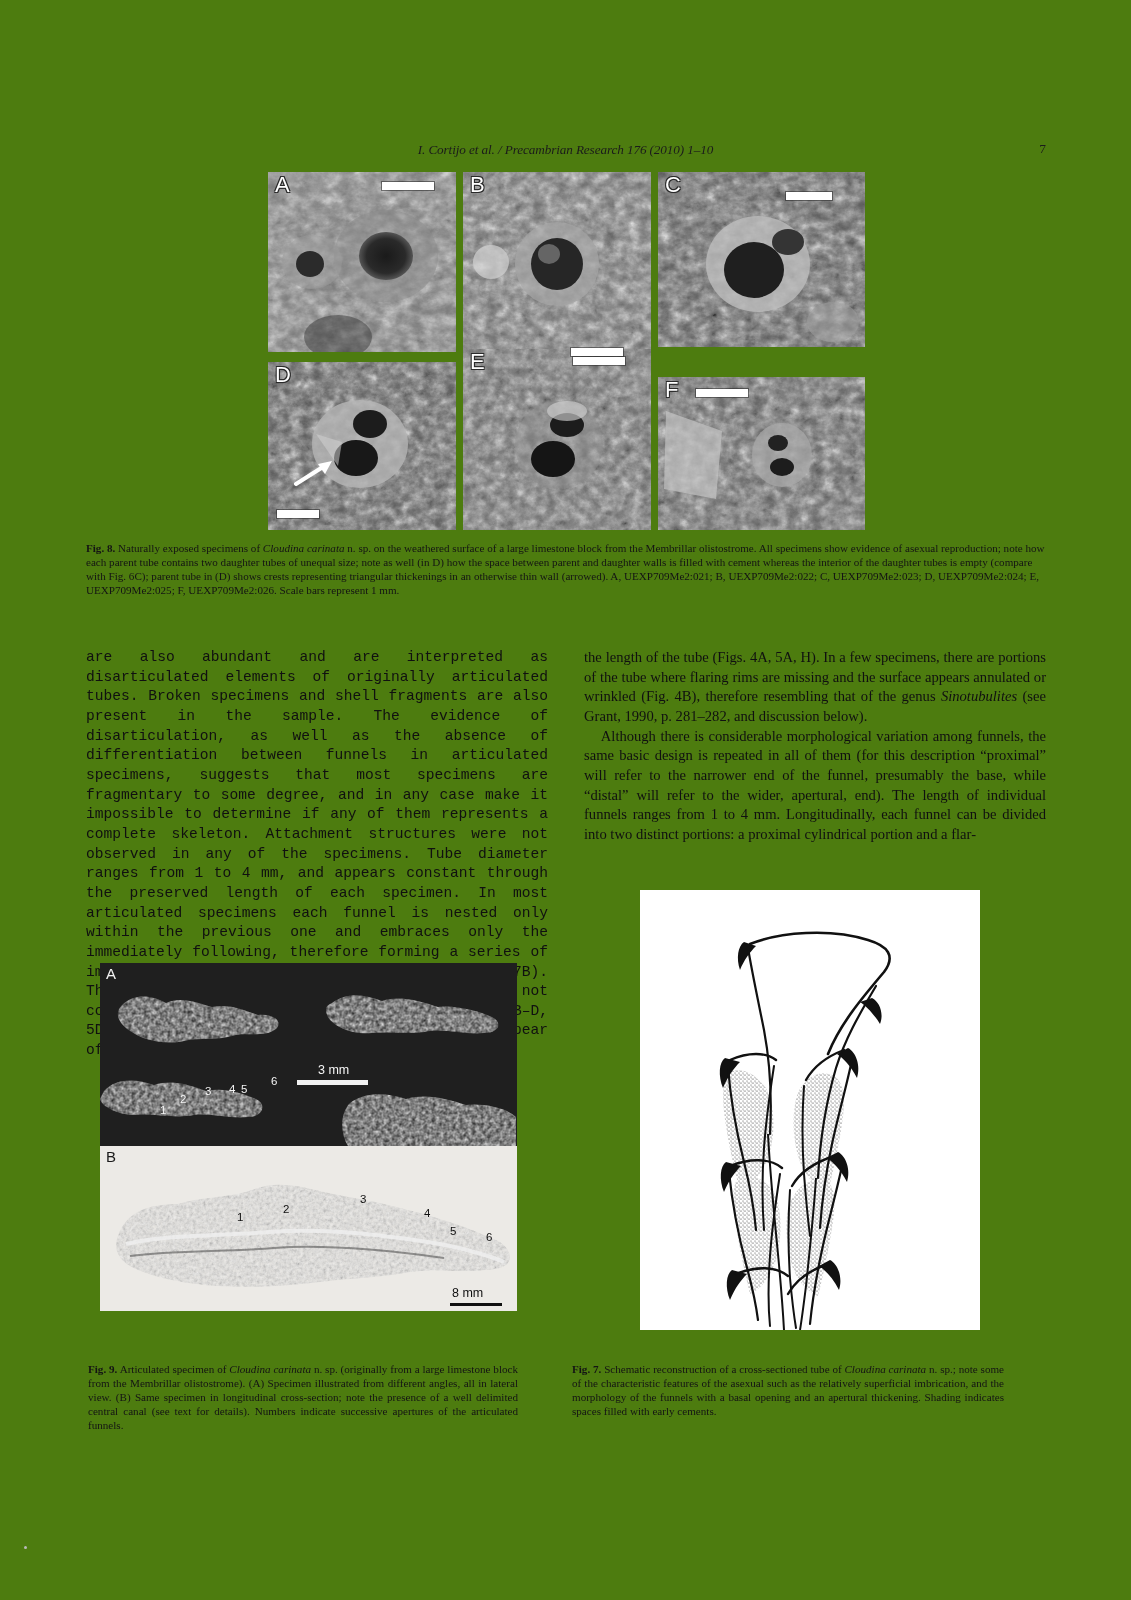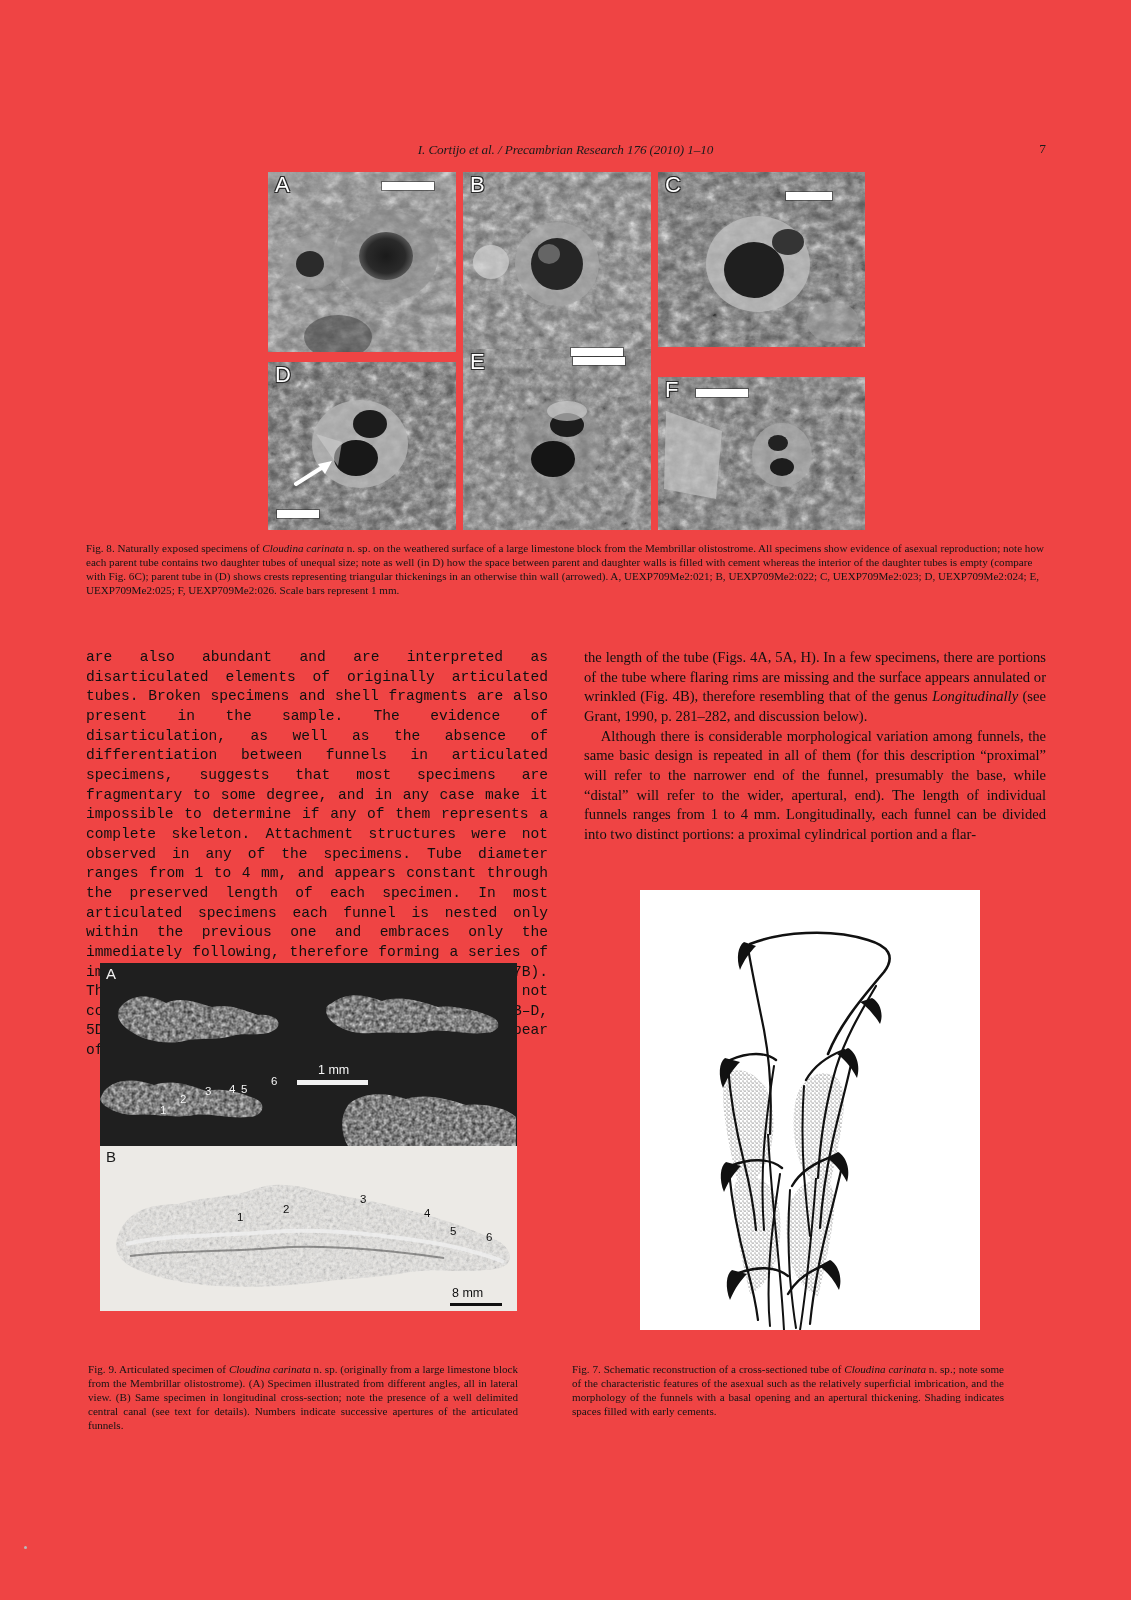--- a/index.html
+++ b/index.html
@@ -9,21 +9,21 @@
     background: #ffffff;
   }
   body {
     font-family: "Liberation Serif", "DejaVu Serif", serif;
     color: #000000;
   }
   .page {
     position: relative;
     width: 1131px;
     height: 1600px;
-    background: #ef4444;
+    background: #4d7c0f;
     overflow: hidden;
   }
 
   
   .runhead {
     position: absolute;
     left: 85px;
     top: 142px;
     width: 961px;
     height: 18px;
@@ -88,21 +88,21 @@
 
   
   .cap {
     position: absolute;
     font-size: 11.1px;
     line-height: 14.1px;
     text-align: justify;
     color: #141414;
     font-family: "Liberation Serif", serif;
   }
-  .cap b { font-weight: normal; }
+  .cap b { font-weight: bold; }
   .cap i { font-style: italic; }
 
   #fig8-caption {
     left: 86px;
     top: 541px;
     width: 960px;
     text-align: left;
   }
 
   
@@ -375,21 +375,21 @@
 
   <div class="cap" id="fig8-caption">
     <b>Fig. 8.</b><span> Naturally exposed specimens of </span><i>Cloudina carinata</i><span> n. sp. on the weathered surface of a large limestone block from the Membrillar olistostrome. All specimens show evidence of asexual reproduction; note how each parent tube contains two daughter tubes of unequal size; note as well (in D) how the space between parent and daughter walls is filled with cement whereas the interior of the daughter tubes is empty (compare with Fig. 6C); parent tube in (D) shows crests representing triangular thickenings in an otherwise thin wall (arrowed). A, UEXP709Me2:021; B, UEXP709Me2:022; C, UEXP709Me2:023; D, UEXP709Me2:024; E, UEXP709Me2:025; F, UEXP709Me2:026. Scale bars represent 1 mm.</span>
   </div>
 
   <div class="col" id="col-left">
     <p>are also abundant and are interpreted as disarticulated elements of originally articulated tubes. Broken specimens and shell fragments are also present in the sample. The evidence of disarticulation, as well as the absence of differentiation between funnels in articulated specimens, suggests that most specimens are fragmentary to some degree, and in any case make it impossible to determine if any of them represents a complete skeleton. Attachment structures were not observed in any of the specimens. Tube diameter ranges from 1 to 4 mm, and appears constant through the preserved length of each specimen. In most articulated specimens each funnel is nested only within the previous one and embraces only the immediately following, therefore forming a series of imbricated, but not deeply nested funnels (Fig. 7B). The distance between two successive funnels is not constant, varying within a single tube (Figs. 4B–D, 5D) and from one tube to another. Crests appear often aligned along</p>
   </div>
 
   <div class="col" id="col-right">
-    <p><span>the length of the tube (Figs. 4A, 5A, H). In a few specimens, there are portions of the tube where flaring rims are missing and the surface appears annulated or wrinkled (Fig. 4B), therefore resembling that of the genus </span><i>Longitudinally</i><span> (see Grant, 1990, p. 281–282, and discussion below).</span></p>
+    <p><span>the length of the tube (Figs. 4A, 5A, H). In a few specimens, there are portions of the tube where flaring rims are missing and the surface appears annulated or wrinkled (Fig. 4B), therefore resembling that of the genus </span><i>Sinotubulites</i><span> (see Grant, 1990, p. 281–282, and discussion below).</span></p>
     <p>Although there is considerable morphological variation among funnels, the same basic design is repeated in all of them (for this description “proximal” will refer to the narrower end of the funnel, presumably the base, while “distal” will refer to the wider, apertural, end). The length of individual funnels ranges from 1 to 4 mm. Longitudinally, each funnel can be divided into two distinct portions: a proximal cylindrical portion and a flar-</p>
   </div>
 
   <div class="fig9">
 
     <div class="fig9a">
       <svg viewBox="0 0 417 183" width="417" height="183">
         <defs>
           <filter id="rock9">
             <feTurbulence type="fractalNoise" baseFrequency="0.25" numOctaves="3" seed="7"></feTurbulence>
@@ -429,21 +429,21 @@
       </svg>
       <span class="fig9-letter light">A</span>
 
       <span class="num light" style="left:60px;  top:142px;">1</span>
       <span class="num light" style="left:80px;  top:131px;">2</span>
       <span class="num light" style="left:105px; top:123px;">3</span>
       <span class="num light" style="left:129px; top:121px;">4</span>
       <span class="num light" style="left:141px; top:121px;">5</span>
       <span class="num light" style="left:171px; top:113px;">6</span>
 
-      <span class="sb-label light" style="left:218px; top:100px;">1 mm</span>
+      <span class="sb-label light" style="left:218px; top:100px;">3 mm</span>
       <div class="sb-line light" style="left:197px; top:117px; width:71px;"></div>
     </div>
 
     <div class="fig9b">
       <svg viewBox="0 0 417 165" width="417" height="165">
         <defs>
           <filter id="rock9b">
             <feTurbulence type="fractalNoise" baseFrequency="0.3" numOctaves="4" seed="19"></feTurbulence>
             <feColorMatrix type="saturate" values="0"></feColorMatrix>
             <feComponentTransfer>

